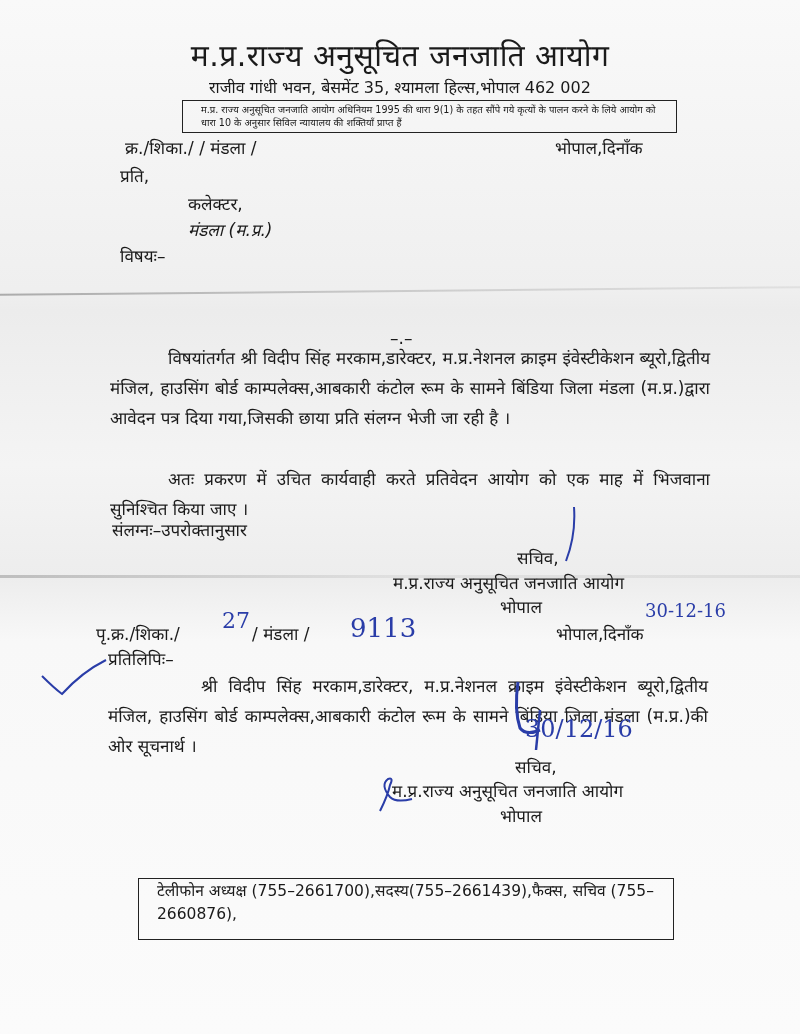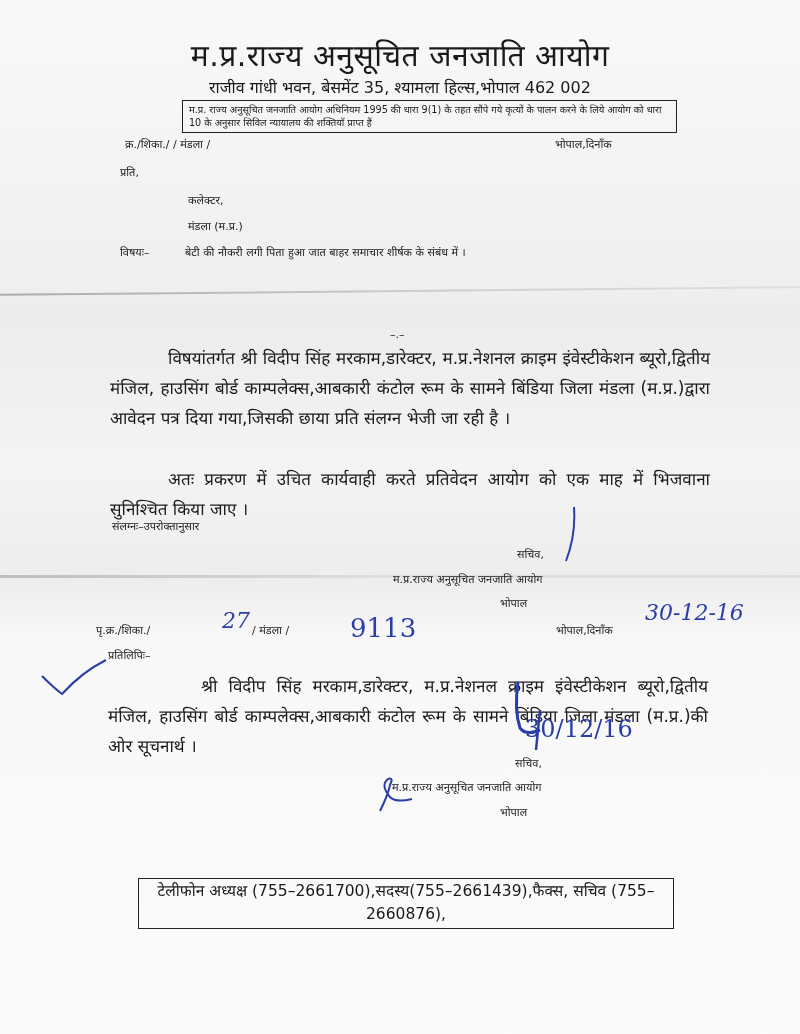--- a/index.html
+++ b/index.html
@@ -19,52 +19,51 @@
     background: linear-gradient(90deg, rgba(90,90,90,0.45), rgba(120,120,120,0.25) 60%, rgba(140,140,140,0.15));
   }
   .fold.f1 { top: 290px; transform: rotate(-0.55deg); }
   .fold.f2 { top: 575px; height: 3px; background: linear-gradient(90deg, rgba(80,80,80,0.3), rgba(150,150,150,0.15) 50%, rgba(160,160,160,0.2)); }
 
   .abs { position: absolute; white-space: nowrap; }
   .title { left: 0; width: 800px; top: 34px; text-align: center; font-size: 30px; letter-spacing: 0.5px; }
   .address { left: 0; width: 800px; top: 76px; text-align: center; font-size: 16px; }
   .act-box {
     position: absolute; left: 182px; top: 100px; width: 495px; height: 33px;
-    border: 1.5px solid #222; padding: 2px 6px; font-size: 9.6px; line-height: 13px; white-space: normal;
+    border: 1.5px solid #222; padding: 2px 18px; font-size: 9.6px; line-height: 13px; white-space: normal;
   }
-  .f17 { font-size: 11px; }
+  .f17 { font-size: 17px; }
   .para { position: absolute; font-size: 17px; line-height: 30px; text-align: justify; text-align-last: left; white-space: normal; }
 
-  .hand { color: #2a3da8; font-family: "DejaVu Serif", serif; font-style: italic; }
+  .hand { color: #2a3da8; font-family: "DejaVu Serif", serif; }
   .footer-box {
-    position: absolute; left: 138px; top: 878px; width: 536px; height: 51px;
-    border: 1.5px solid #222; text-align: center; font-size: 15.5px; line-height: 23px; padding-top: 1px; white-space: normal;
+    position: absolute; left: 138px; top: 878px; width: 536px; height: 62px;
+    border: 1.5px solid #222; font-size: 15.5px; line-height: 23px; padding-top: 1px; white-space: normal; padding-left: 18px;
   }
   svg.ink { position: absolute; overflow: visible; }
 </style>
 </head>
 <body>
 
 <div class="page">
   <div class="fold f1"></div>
   <div class="fold f2"></div>
 
   <div class="abs title">म.प्र.राज्य अनुसूचित जनजाति आयोग</div>
   <div class="abs address">राजीव गांधी भवन, बेसमेंट 35, श्यामला हिल्स,भोपाल 462 002</div>
   <div class="act-box">म.प्र. राज्य अनुसूचित जनजाति आयोग अधिनियम 1995 की धारा 9(1) के तहत सौंपे गये कृत्यों के पालन करने के लिये आयोग को धारा 10 के अनुसार सिविल न्यायालय की शक्तियॉं प्राप्त हैं</div>
 
   <div class="abs f17" style="left:125px; top:136px;">क्र./शिका./   / मंडला /</div>
   <div class="abs f17" style="left:555px; top:136px;">भोपाल,दिनॉंक</div>
 
   <div class="abs f17" style="left:120px; top:164px;">प्रति,</div>
   <div class="abs f17" style="left:188px; top:192px;">कलेक्टर,</div>
-  <div class="abs f17" style="left:188px; top:218px;">मंडला (म.प्र.)</div>
+  <div class="abs f17" style="left:188px; top:218px;font-style:italic;">मंडला (म.प्र.)</div>
 
   <div class="abs f17" style="left:120px; top:244px;">विषयः–</div>
-  <div class="abs f17" style="left:185px; top:244px;">बेटी की नौकरी लगी पिता हुआ जात बाहर समाचार शीर्षक के संबंध में ।</div>
 
   <div class="abs f17" style="left:390px; top:328px;">–.–</div>
 
   <div class="para" style="left:110px; top:464px; width:600px; text-indent:58px;">अतः प्रकरण में उचित कार्यवाही करते प्रतिवेदन आयोग को एक माह में भिजवाना सुनिश्चित किया जाए ।</div>
 
   <div class="para" style="left:110px; top:343px; width:600px; text-indent:58px;">विषयांतर्गत श्री विदीप सिंह मरकाम,डारेक्टर, म.प्र.नेशनल क्राइम इंवेस्टीकेशन ब्यूरो,द्वितीय मंजिल, हाउसिंग बोर्ड काम्पलेक्स,आबकारी कंटोल रूम के सामने बिंडिया जिला मंडला (म.प्र.)द्वारा आवेदन पत्र दिया गया,जिसकी छाया प्रति संलग्न भेजी जा रही है ।</div>
 
   <div class="abs f17" style="left:112px; top:518px;">संलग्नः–उपरोक्तानुसार</div>
 
   <svg class="ink" style="left:560px; top:505px;" width="30" height="60">
@@ -72,21 +71,21 @@
   </svg>
   <div class="abs f17" style="left:517px; top:546px;">सचिव,</div>
   <div class="abs f17" style="left:393px; top:571px;">म.प्र.राज्य अनुसूचित जनजाति आयोग</div>
   <div class="abs f17" style="left:500px; top:595px;">भोपाल</div>
 
   <div class="abs f17" style="left:96px; top:622px;">पृ.क्र./शिका./</div>
   <div class="abs hand" style="left:222px; top:608px; font-size:22px;">27</div>
   <div class="abs f17" style="left:252px; top:622px;">/ मंडला /</div>
   <div class="abs hand" style="left:350px; top:613px; font-size:26px; font-style:normal;">9113</div>
   <div class="abs f17" style="left:556px; top:622px;">भोपाल,दिनॉंक</div>
-  <div class="abs hand" style="left:645px; top:600px; font-size:22px;">30-12-16</div>
+  <div class="abs hand" style="left:645px; top:600px; font-size:18px;">30-12-16</div>
 
   <div class="abs f17" style="left:108px; top:647px;">प्रतिलिपिः–</div>
   <div class="para" style="left:108px; top:641px; width:600px; text-indent:93px;margin-top:30px;">श्री विदीप सिंह मरकाम,डारेक्टर, म.प्र.नेशनल क्राइम इंवेस्टीकेशन ब्यूरो,द्वितीय मंजिल, हाउसिंग बोर्ड काम्पलेक्स,आबकारी कंटोल रूम के सामने बिंडिया जिला मंडला (म.प्र.)की ओर सूचनार्थ ।</div>
 
   <svg class="ink" style="left:40px; top:658px;" width="70" height="40">
     <path d="M2 18 Q 14 30 22 36 Q 42 14 66 2" stroke="#2a3da8" stroke-width="2" fill="none"></path>
   </svg>
 
   <svg class="ink" style="left:510px; top:680px;" width="60" height="80">
     <path d="M8 2 Q 4 30 10 48 Q 16 56 30 50" stroke="#2a3da8" stroke-width="3" fill="none"></path>

